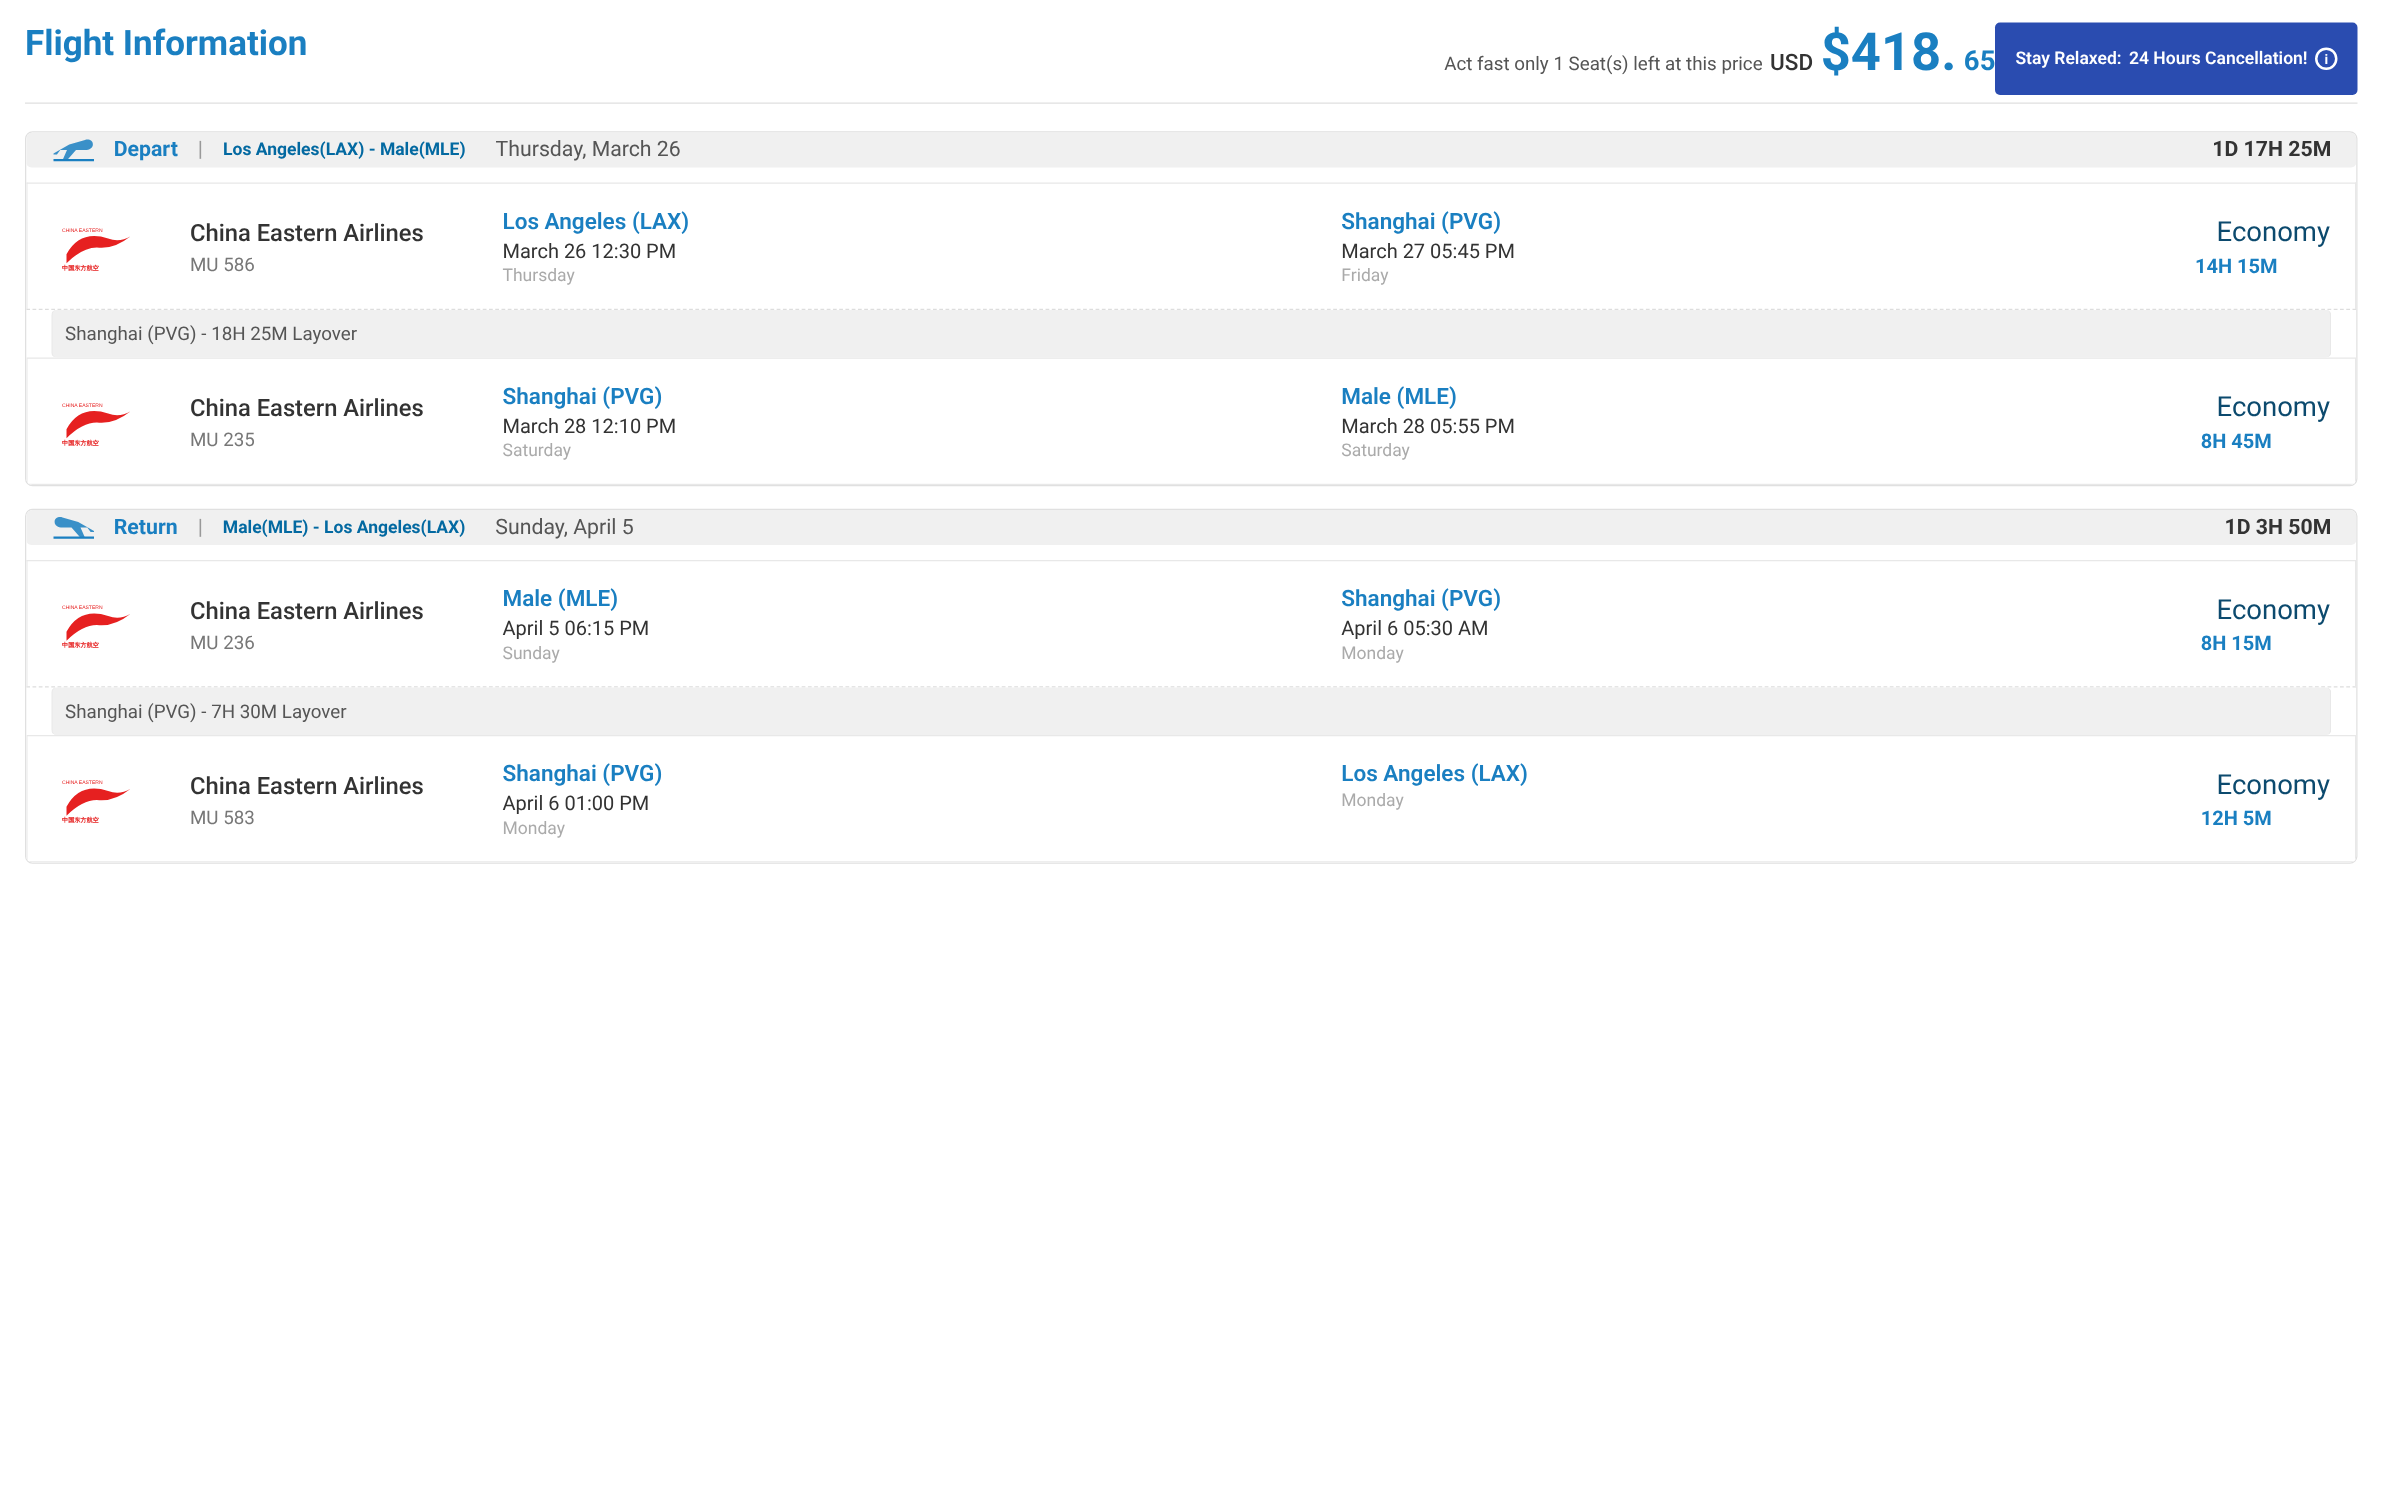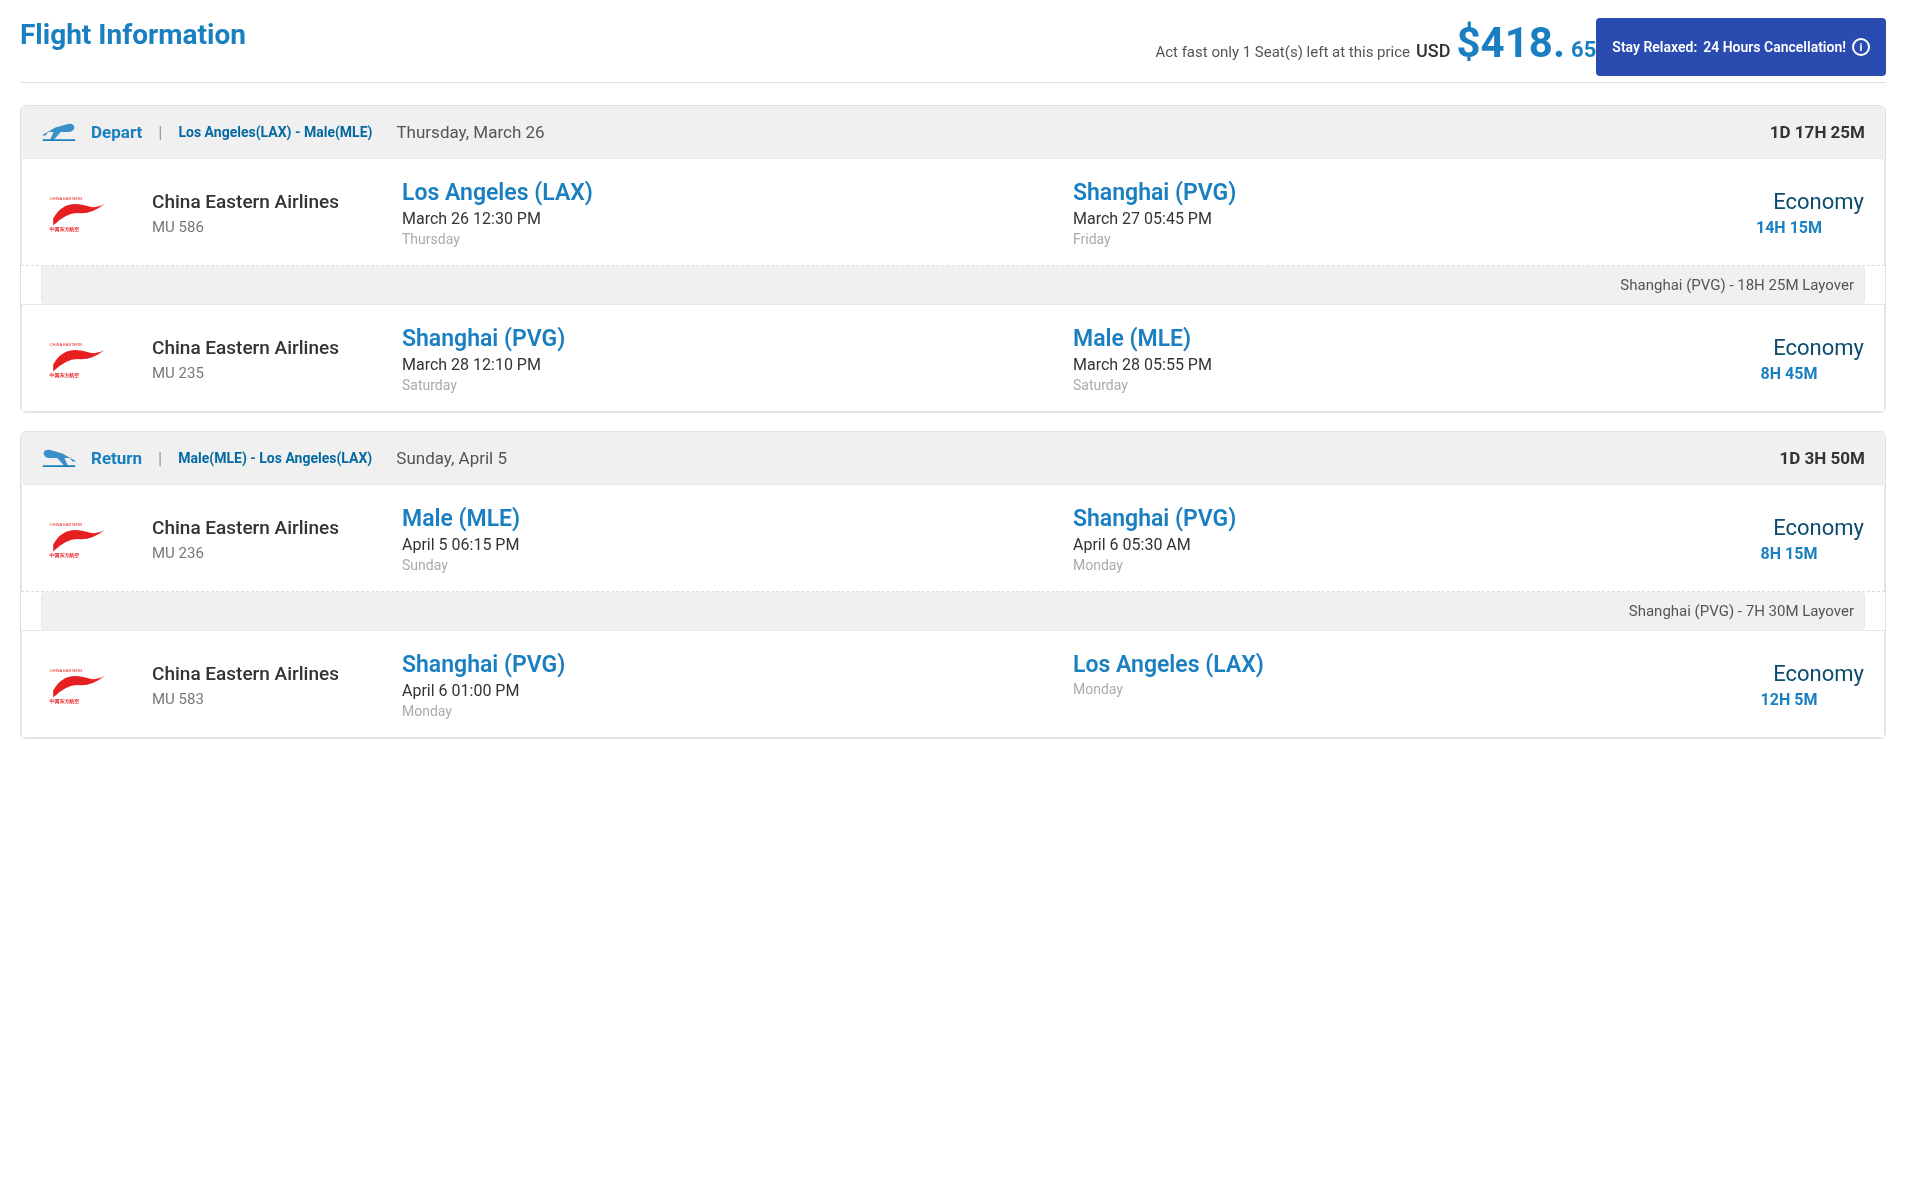--- a/index.html
+++ b/index.html
@@ -82,25 +82,25 @@
       border: 2px solid #fff;
       font-size: 11px;
       font-weight: 700;
       cursor: pointer;
     }
 
     
     .route-header {
       background: #f0f0f0;
       border-radius: 4px;
-      padding: 14px 20px;
+      padding: 2px 20px;
       display: flex;
       align-items: center;
       justify-content: space-between;
-      margin-bottom: 0;
+      margin-bottom: 12px;
     }
     .route-header-left {
       display: flex;
       align-items: center;
       gap: 14px;
     }
     .route-direction {
       font-size: 17px;
       font-weight: 700;
       color: #1a7fc1;
@@ -172,21 +172,21 @@
     .flight-times {
       flex: 1;
       display: flex;
       gap: 60px;
     }
 
     .time-block {
       flex: 1;
     }
     .airport-name {
-      font-size: 23px;
+      font-size: 18px;
       font-weight: 600;
       color: #1a7fc1;
     }
     .time-date {
       font-size: 16px;
       color: #333;
       margin-top: 3px;
     }
     .day-name {
       font-size: 14px;
@@ -206,21 +206,21 @@
       font-size: 16px;
       font-weight: 700;
       color: #1a7fc1;
       margin-top: 4px;
       text-align: center;
     }
 
     
     .layover-bar {
       background: #f0f0f0;
-      text-align: right;
+      text-align: left;
       padding: 10px;
       font-size: 15px;
       color: #555;
       margin: 0 20px;
       border-radius: 4px;
       border-left: 1px solid #e8e8e8;
       border-right: 1px solid #e8e8e8;
     }
 
     

